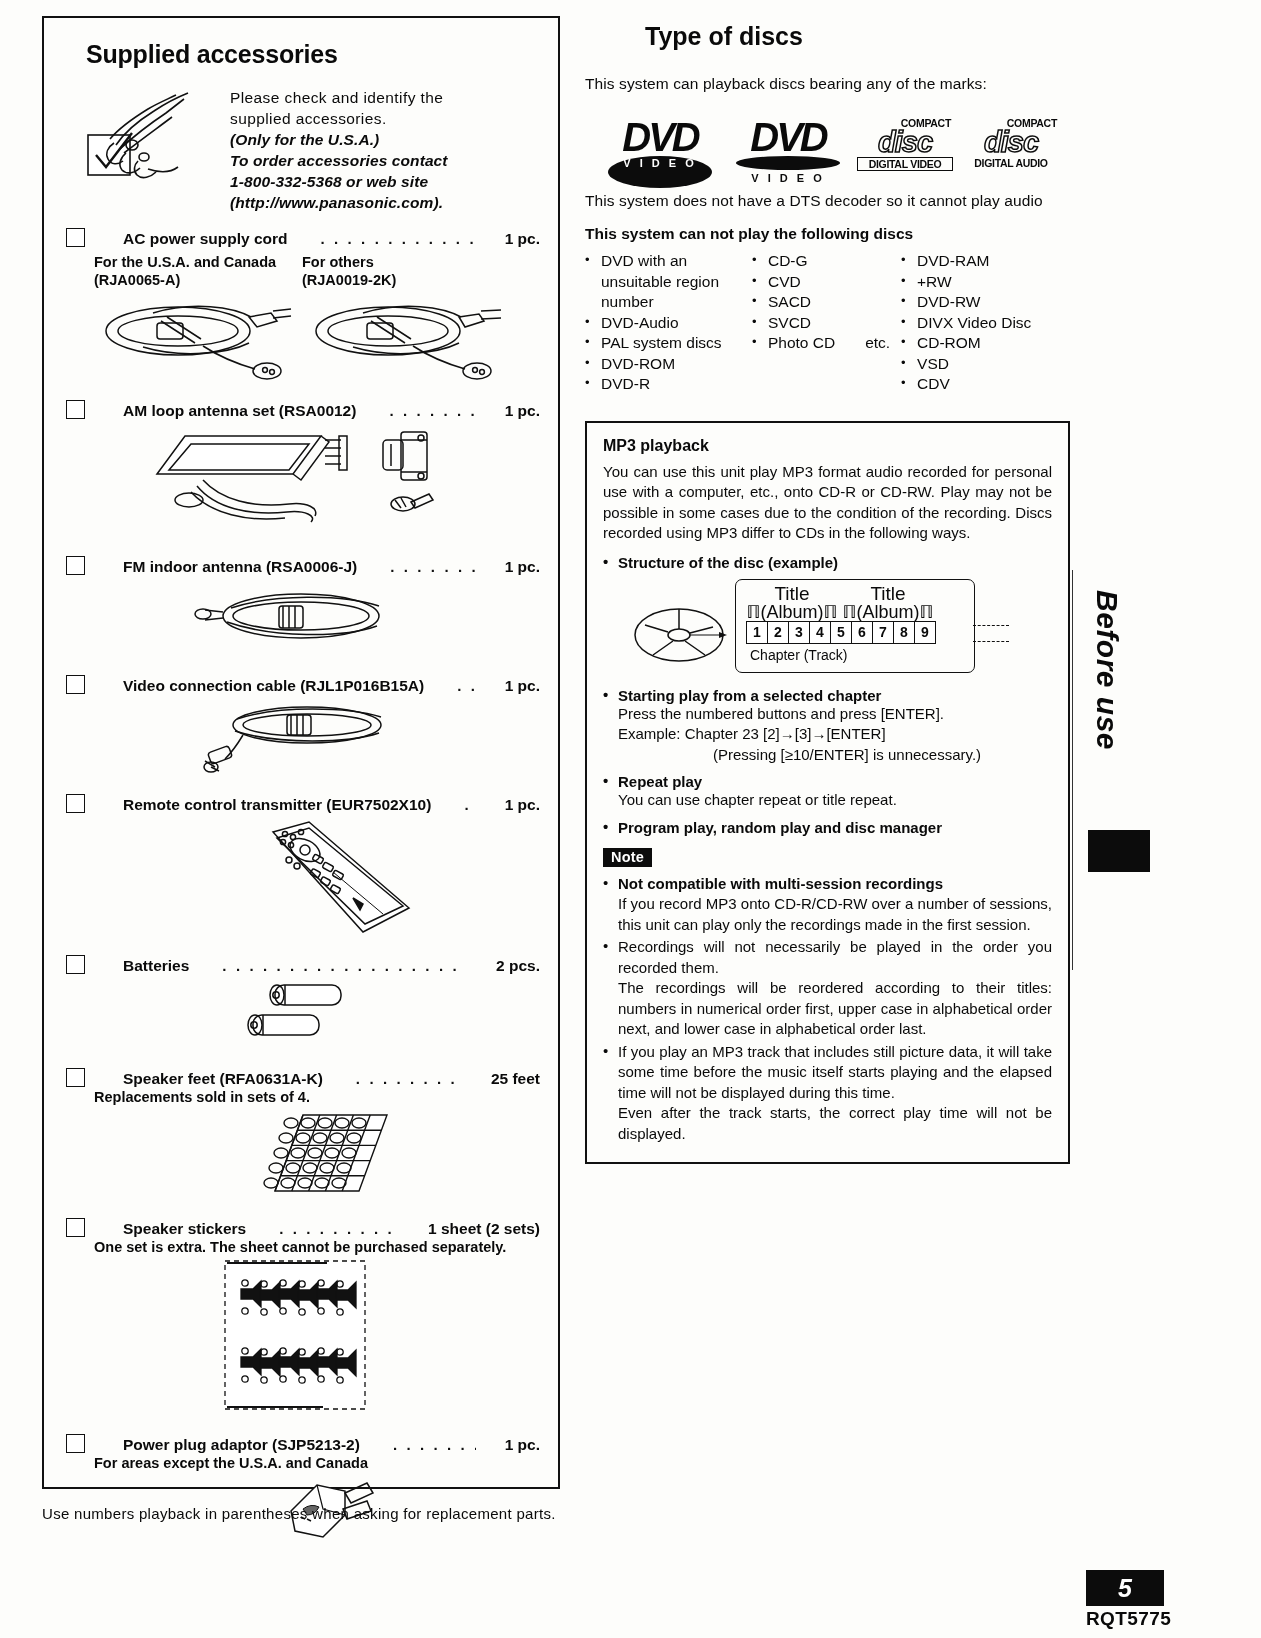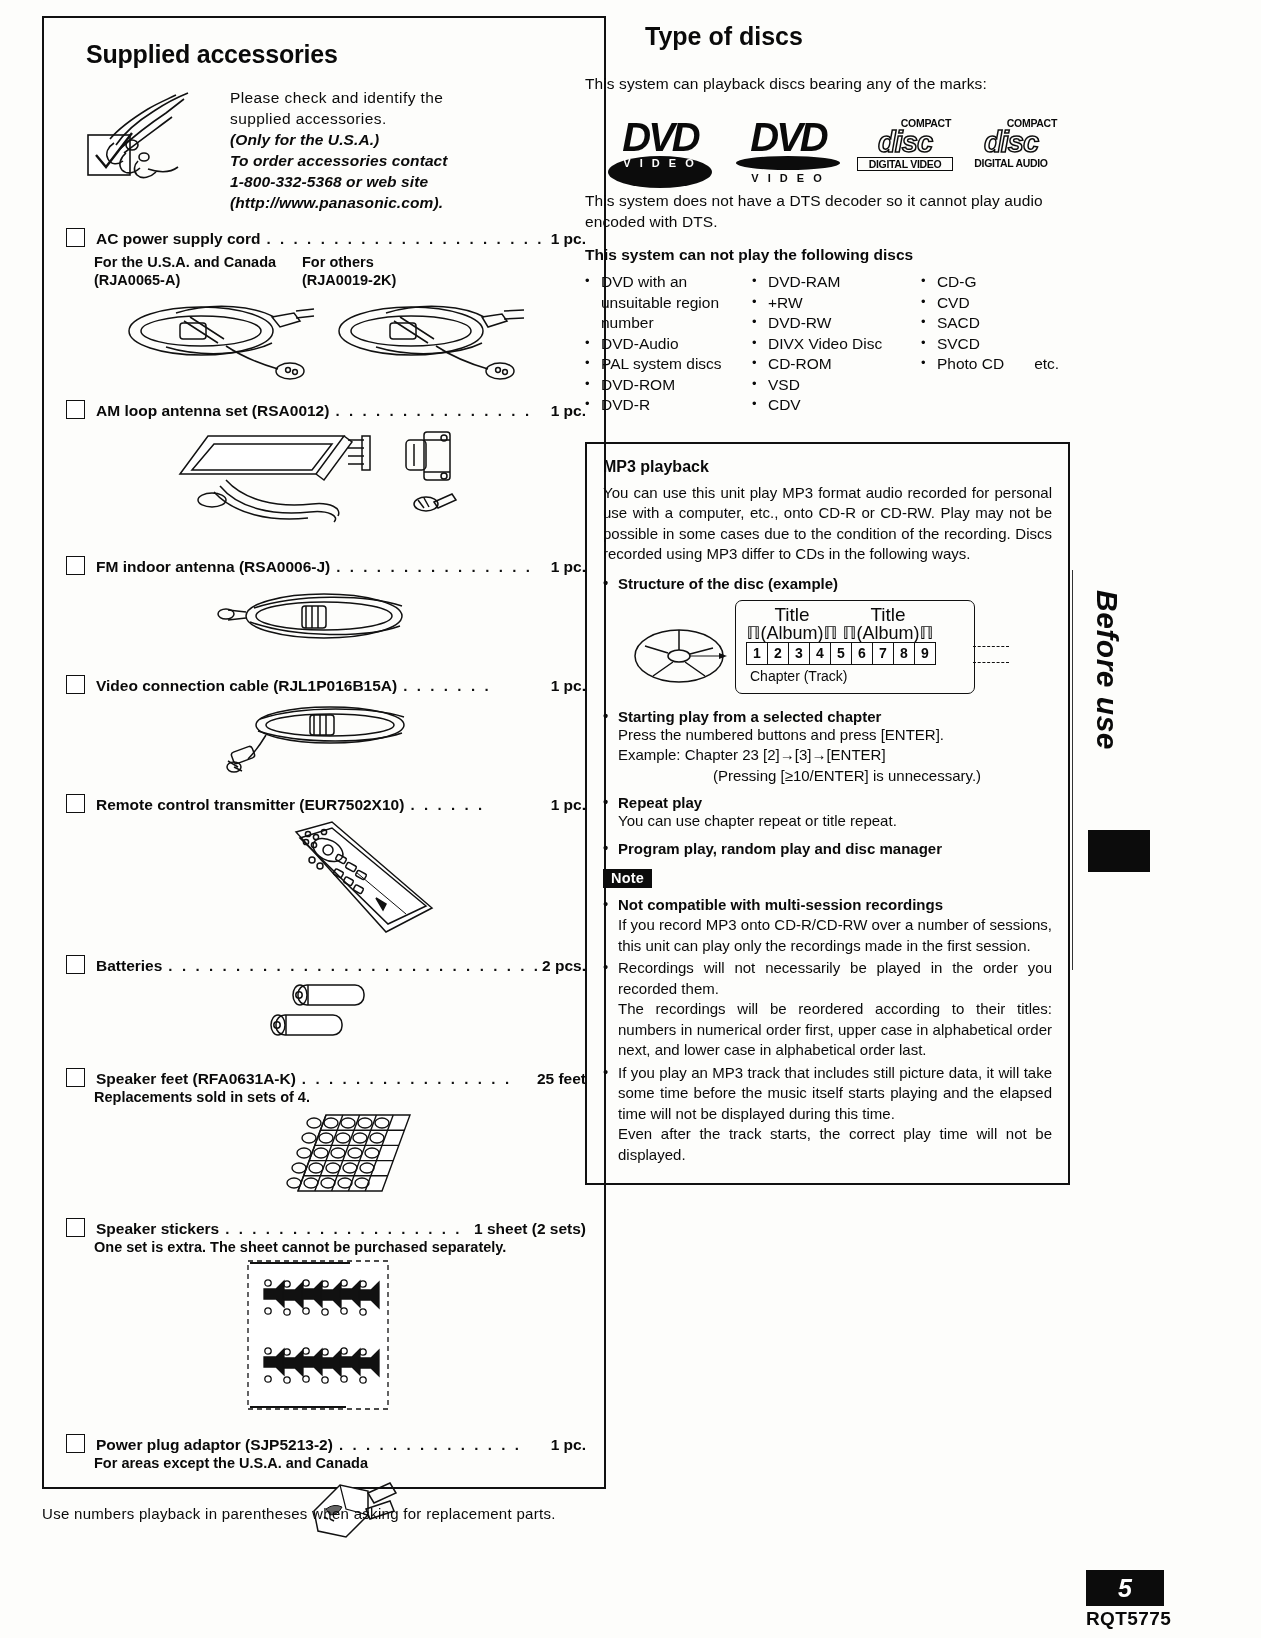--- a/index.html
+++ b/index.html
@@ -19,21 +19,21 @@
     position: absolute;
     inset: 0;
     background: #fdfdfb;
   }
 
   
   .left-col {
     position: absolute;
     left: 42px;
     top: 16px;
-    width: 564px;
+    width: 518px;
     height: 1473px;
     border: 2px solid #111;
     box-sizing: border-box;
     padding: 16px 18px 10px 22px;
   }
   .h1 {
     font-size: 25px;
     font-weight: bold;
     letter-spacing: -0.2px;
     margin: 6px 0 14px 20px;
@@ -62,20 +62,21 @@
     letter-spacing: 0.1px;
   }
 
   .acc-item { margin-top: 12px; }
   .acc-line {
     display: flex;
     align-items: baseline;
     font-size: 15.5px;
     font-weight: bold;
     white-space: nowrap;
+    gap: 27px;
   }
   .chk {
     width: 17px;
     height: 17px;
     border: 1.6px solid #111;
     flex: 0 0 17px;
     margin-right: 11px;
     position: relative;
     top: 3px;
     background: #fff;
@@ -859,52 +860,51 @@
       </div>
       <div class="cd-logo">
         <div class="cd-compact">COMPACT</div>
         <div class="cd-disc">disc</div>
         <div class="cd-sub solid">DIGITAL AUDIO</div>
       </div>
     </div>
 
     <div class="para">
       <div>This system does not have a DTS decoder so it cannot play audio</div>
-      <div>encoded with DTS.</div>
     </div>
 
     <div class="bold-head">This system can not play the following discs</div>
 
     <div class="disc-cols">
       <div class="disc-col c1">
         <div class="disc-li">DVD with an</div>
         <div class="disc-li cont">unsuitable region</div>
         <div class="disc-li cont">number</div>
         <div class="disc-li">DVD-Audio</div>
         <div class="disc-li">PAL system discs</div>
         <div class="disc-li">DVD-ROM</div>
         <div class="disc-li">DVD-R</div>
       </div>
+      <div class="disc-col c3">
+        <div class="disc-li">CD-G</div>
+        <div class="disc-li">CVD</div>
+        <div class="disc-li">SACD</div>
+        <div class="disc-li">SVCD</div>
+        <div class="disc-li">
+          <span>Photo CD</span><span class="etc">etc.</span>
+        </div>
+      </div>
       <div class="disc-col c2">
         <div class="disc-li">DVD-RAM</div>
         <div class="disc-li">+RW</div>
         <div class="disc-li">DVD-RW</div>
         <div class="disc-li">DIVX Video Disc</div>
         <div class="disc-li">CD-ROM</div>
         <div class="disc-li">VSD</div>
         <div class="disc-li">CDV</div>
-      </div>
-      <div class="disc-col c3">
-        <div class="disc-li">CD-G</div>
-        <div class="disc-li">CVD</div>
-        <div class="disc-li">SACD</div>
-        <div class="disc-li">SVCD</div>
-        <div class="disc-li">
-          <span>Photo CD</span><span class="etc">etc.</span>
-        </div>
       </div>
     </div>
 
     <div class="mp3box">
       <div class="mp3-title">MP3 playback</div>
       <div class="mp3-para">You can use this unit play MP3 format audio recorded for personal use with a computer, etc., onto CD-R or CD-RW. Play may not be possible in some cases due to the condition of the recording. Discs recorded using MP3 differ to CDs in the following ways.</div>
 
       <div class="bullet-h">Structure of the disc (example)</div>
 
       <div class="diagram">

